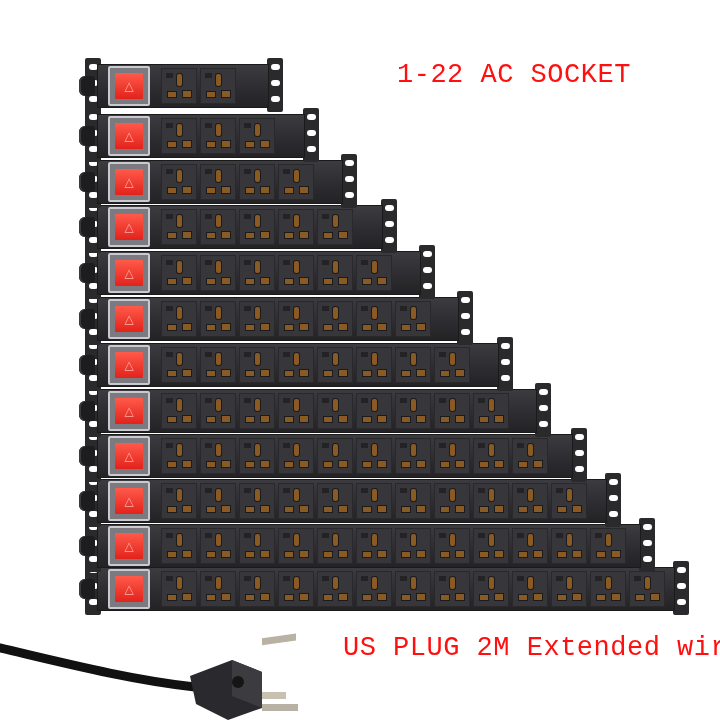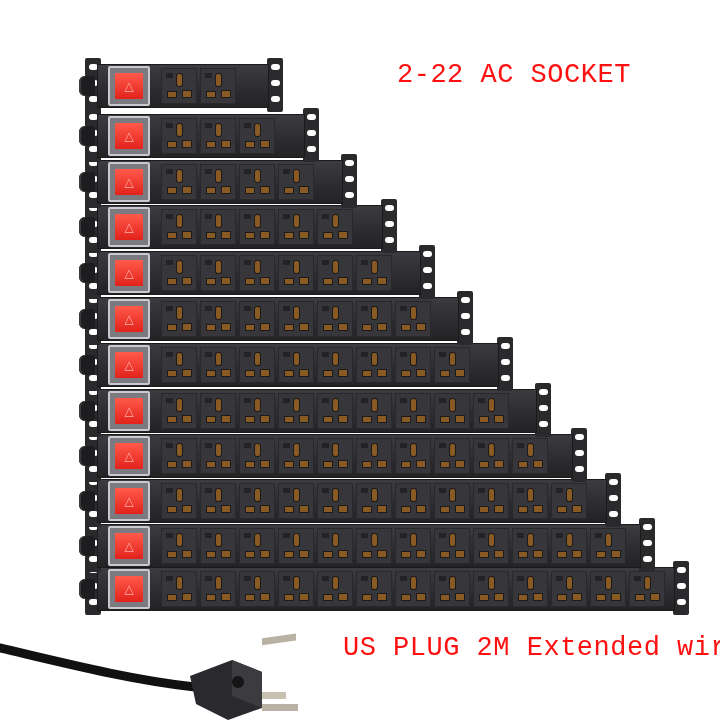--- a/index.html
+++ b/index.html
@@ -778,21 +778,21 @@
         <div class="socket">
           <div class="mark"></div>
           <div class="pin-top"></div>
           <div class="pin-l"></div>
           <div class="pin-r"></div>
         </div>
       </div>
     </div>
   </div>
 
-<div class="label label-top">2-22 AC SOCKET</div>
+<div class="label label-top">1-22 AC SOCKET</div>
 
 <svg class="cord" width="320" height="100" viewBox="0 0 320 100">
   <path d="M0,28 C60,42 130,60 195,67" stroke="#111" stroke-width="9" fill="none" stroke-linecap="round"></path>
   <g>
     <polygon points="190,56 232,40 262,52 262,88 228,100 196,84" fill="#2a2a2e"></polygon>
     <polygon points="232,40 262,52 262,88 232,76" fill="#3b3b40"></polygon>
     <ellipse cx="238" cy="62" rx="6" ry="6" fill="#151515"></ellipse>
     <rect x="262" y="55" width="34" height="7" fill="#b9b2a4" transform="skewY(-8)"></rect>
     <rect x="262" y="72" width="24" height="7" fill="#c8c1b2"></rect>
     <rect x="262" y="84" width="36" height="7" fill="#b9b2a4"></rect>

